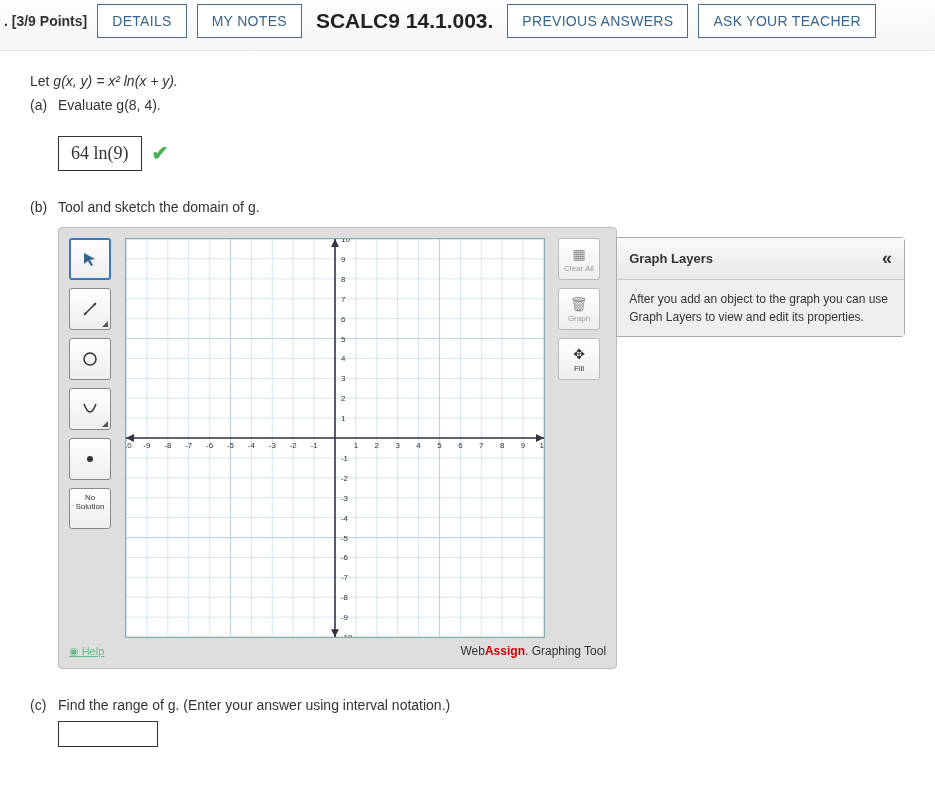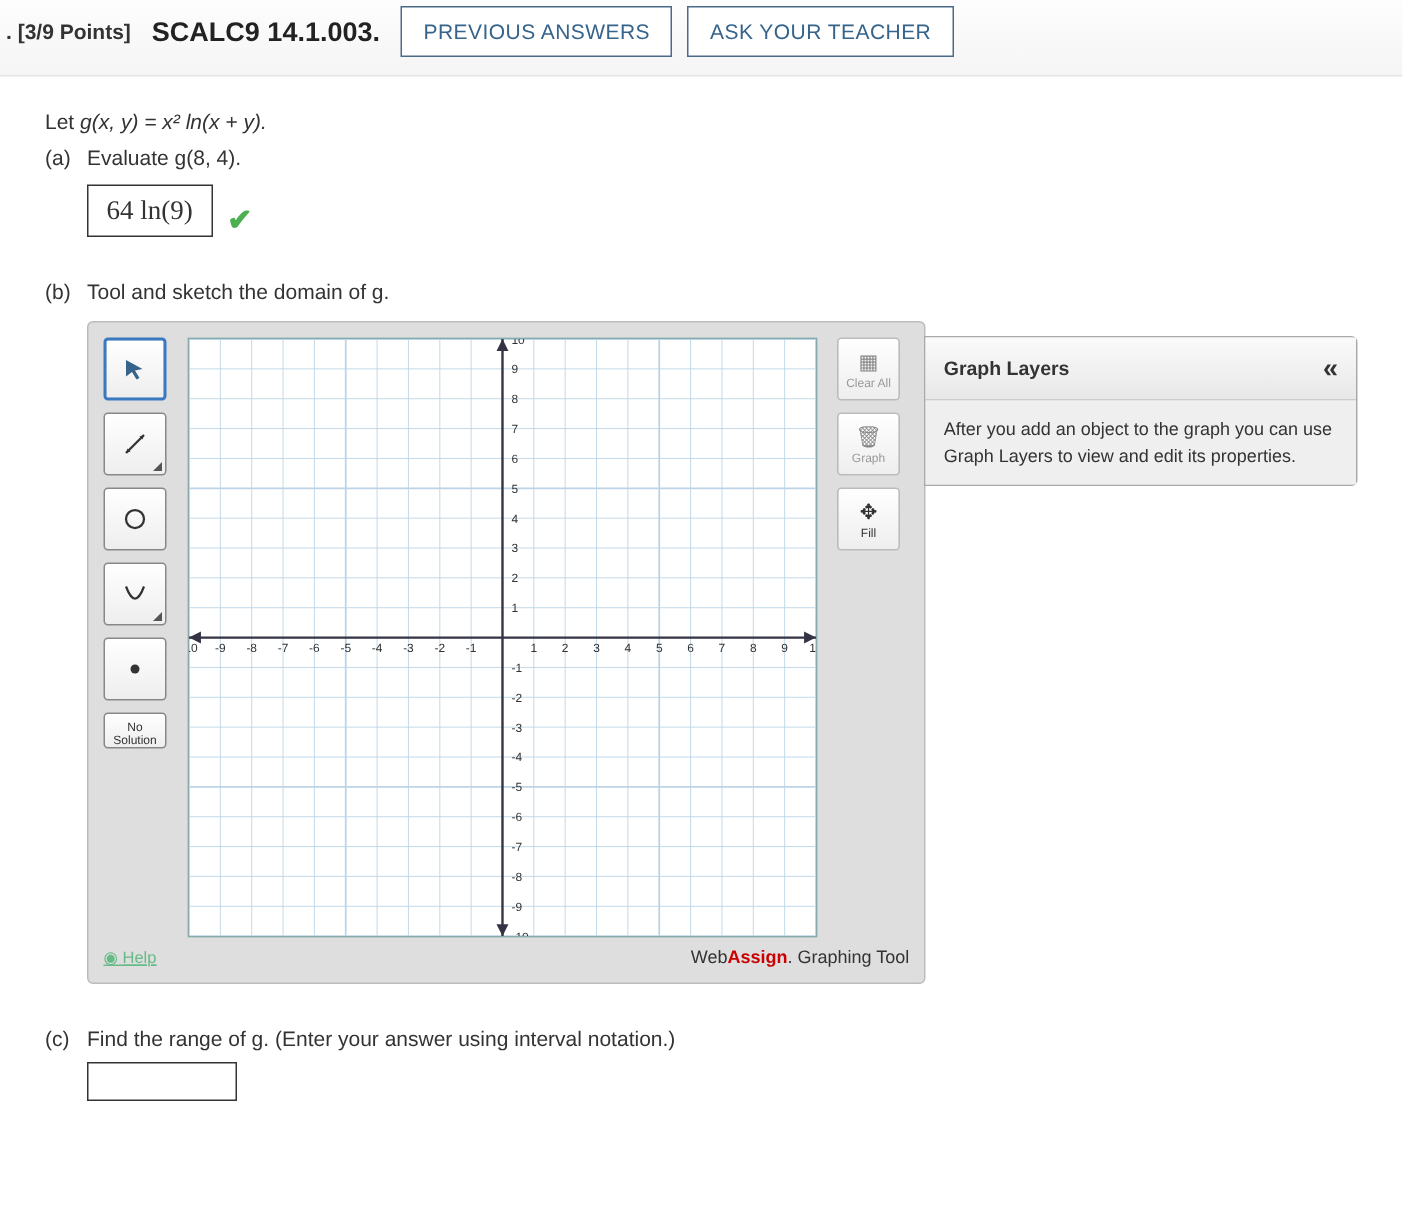--- a/index.html
+++ b/index.html
@@ -21,34 +21,35 @@
 .q-label { font-weight: bold; font-size: 14px; margin-left: 4px; }
 .btn {
   border: 1px solid #4a6a8a;
   background: #fff;
   color: #36648b;
   padding: 8px 14px;
   font-size: 14px;
   letter-spacing: .3px;
   cursor: pointer;
 }
-.source-label { font-weight: bold; font-size: 18px; color: #222; padding: 0 4px; }
+.source-label { font-weight: bold; font-size: 21px; color: #222; padding: 0 4px; }
 
 .content { padding: 22px 30px 20px 30px; }
 .problem-text { font-size: 14px; }
 .part { display:flex; align-items:flex-start; font-size:14px; margin-top:8px; }
 .part-label { width: 28px; flex-shrink:0; }
 .part-body { flex: 1; }
 .answer-row { display:flex; align-items:center; gap:10px; margin-top:10px; margin-left:28px; }
 .answer-box {
   border: 1px solid #333;
   padding: 6px 12px;
   font-family: 'Times New Roman', serif;
   font-size: 18px;
   min-width: 80px;
+  margin-top: 13px;
 }
 .check { color: #4caf50; font-size: 20px; font-weight:bold; position:relative; top:6px;}
 .blank-input { border:1px solid #333; width:100px; height:26px; }
 
 .graph-tool-wrap { display:flex; margin: 12px 0 0 28px; gap:0; align-items:flex-start;}
 .graph-tool {
   width: 580px;
   border: 1px solid #bbb;
   border-radius: 4px;
   background: #dedede;
@@ -61,21 +62,21 @@
   border: 1px solid #888;
   background: linear-gradient(#fff,#eee);
   border-radius: 3px;
   display:flex; align-items:center; justify-content:center;
   cursor:pointer;
   font-size:16px;
   position:relative;
 }
 .toolbtn.selected { border:2px solid #3a78c0; }
 .toolbtn .corner { position:absolute; right:2px; bottom:2px; width:0;height:0;border-left:6px solid transparent;border-bottom:6px solid #555;}
-.nosol { width:42px; height:24px; font-size:8px; line-height:9px; text-align:center; padding:4px 2px; background:linear-gradient(#fff,#eee); border:1px solid #888; border-radius:3px; cursor:pointer;}
+.nosol { width:42px; height:41px; font-size:8px; line-height:9px; text-align:center; padding:4px 2px; background:linear-gradient(#fff,#eee); border:1px solid #888; border-radius:3px; cursor:pointer;}
 .graph-canvas {
   background:#fff;
   border:1px solid #8aa;
   width: 420px; height: 400px;
   position:relative;
 }
 .rightcol { width:52px; display:flex; flex-direction:column; gap:8px; align-items:center; }
 .rightbtn {
   width: 42px; height: 42px;
   border:1px solid #bbb;
@@ -112,20 +113,22 @@
 .collapse { font-size:18px; font-weight:bold; cursor:pointer; }
 
 
 .grid-svg { position:absolute; inset:0; }
 </style>
 </head>
 <body>
 
 <div class="topbar">
   <span class="q-label">. [3/9 Points]</span>
+  <button class="btn">DETAILS</button>
+  <button class="btn">MY NOTES</button>
   <span class="source-label">SCALC9 14.1.003.</span>
   <button class="btn">PREVIOUS ANSWERS</button>
   <button class="btn">ASK YOUR TEACHER</button>
 </div>
 
 <div class="content">
   <div class="problem-text">
     <span>Let </span>
     <i>g(x, y) = x² ln(x + y).</i>
   </div>

